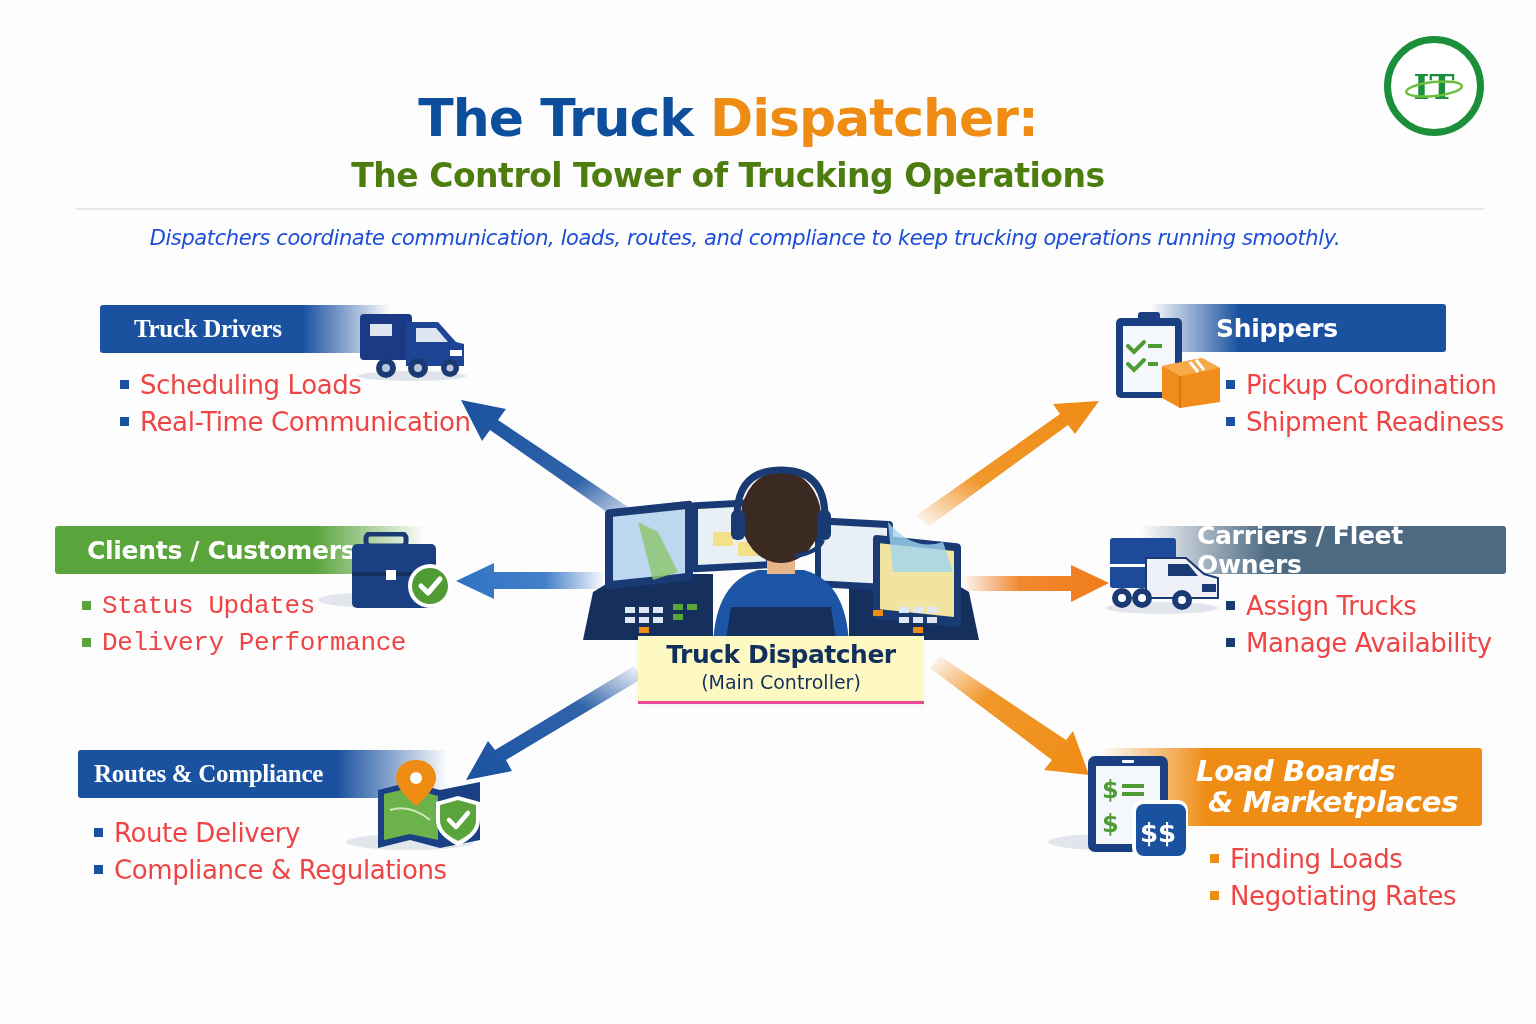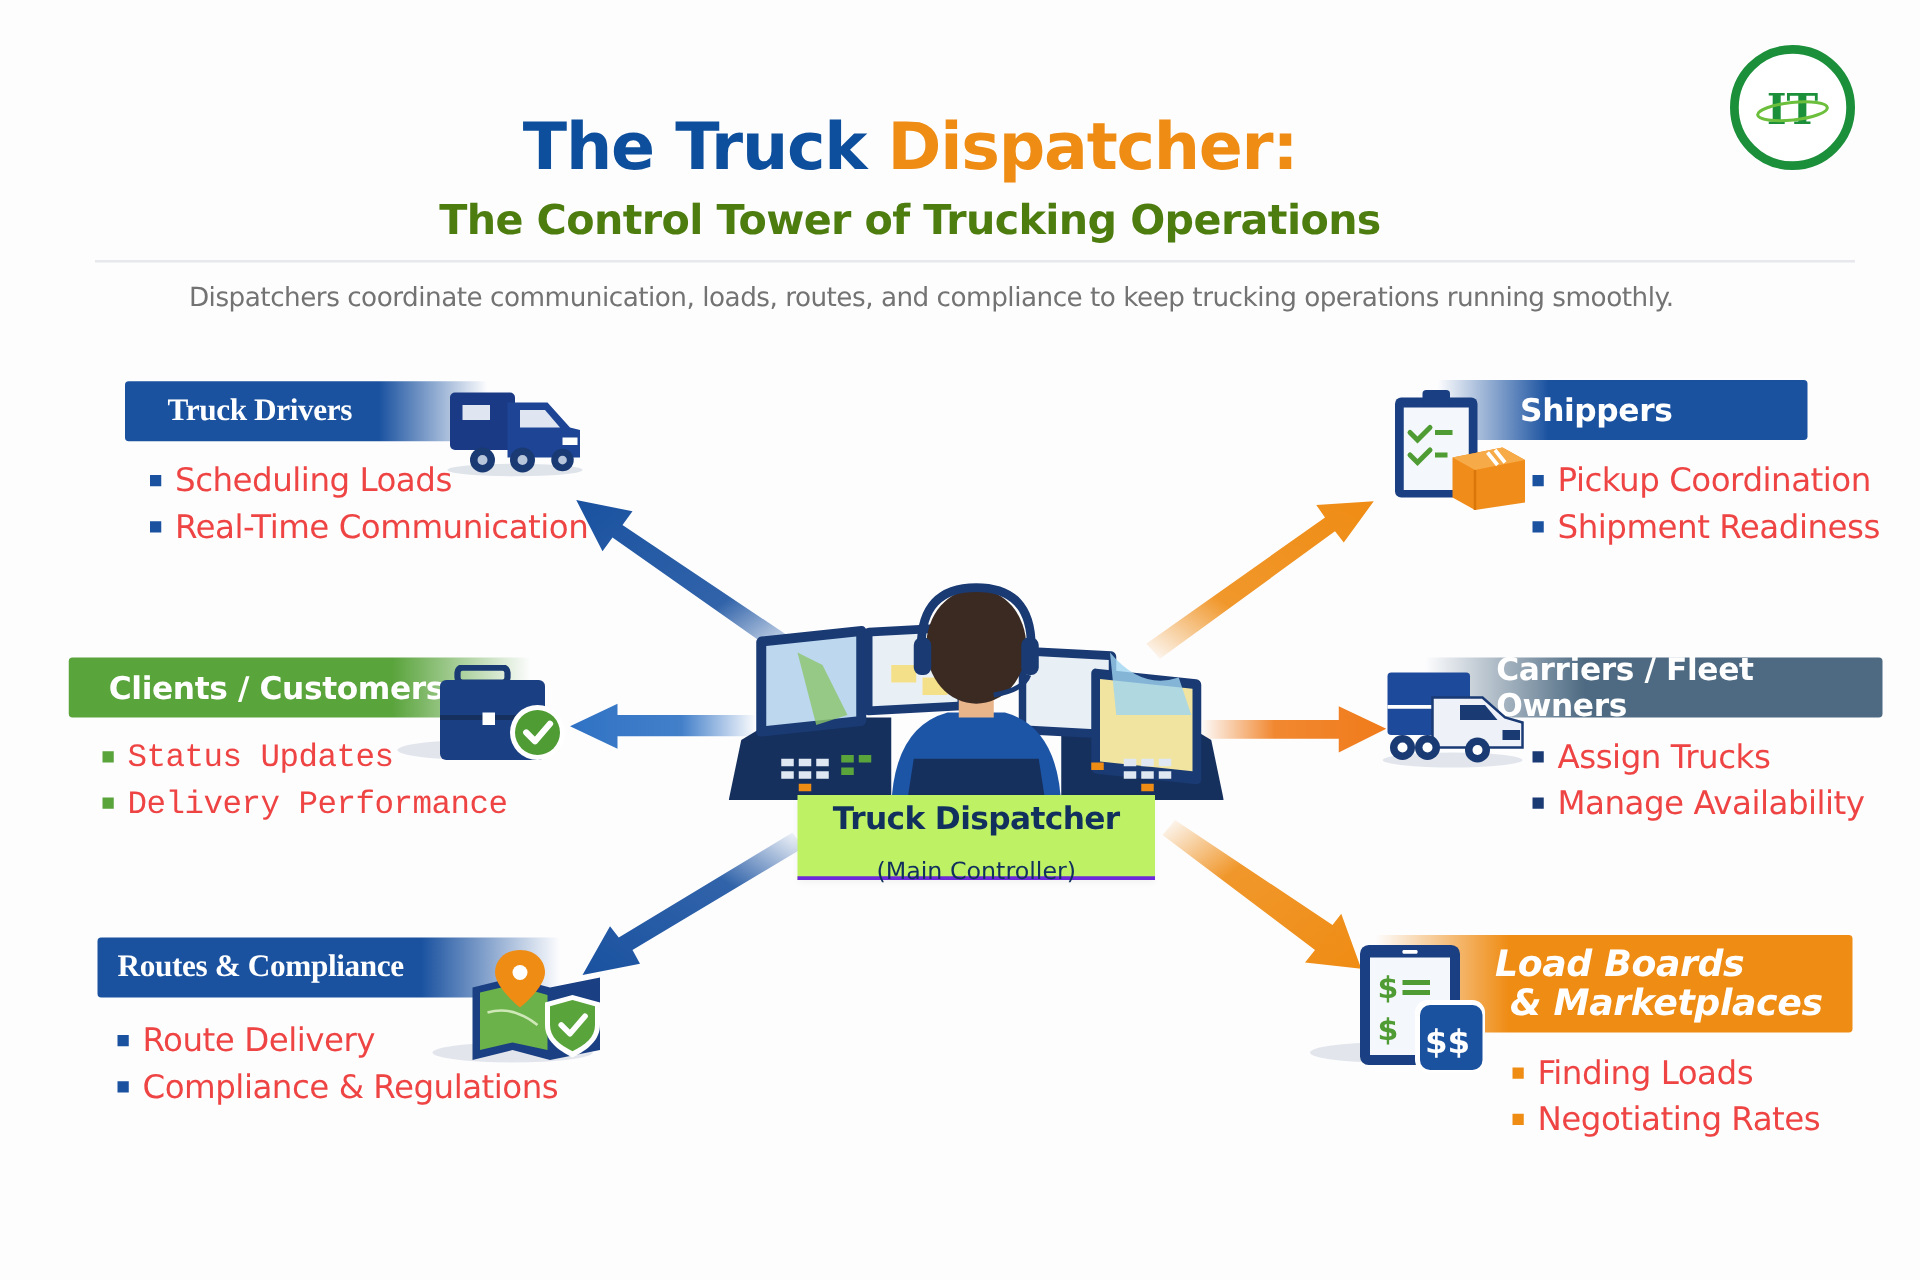--- a/index.html
+++ b/index.html
@@ -3,40 +3,40 @@
 <meta charset="utf-8">
 <style>
   * { box-sizing: border-box; margin: 0; padding: 0; }
   html, body { width: 1536px; height: 1024px; overflow: hidden; }
   body { background: #fdfdfe; font-family: "DejaVu Sans", "Liberation Sans", sans-serif; position: relative; }
 
   .title { position: absolute; left: 0; width: 1456px; top: 88px; text-align: center; font-size: 52px; font-weight: bold; letter-spacing: -1px; color: #0d4f9c; }
   .title .accent { color: #ef8c14; }
   .subtitle { position: absolute; left: 0; width: 1456px; top: 156px; text-align: center; font-size: 33px; font-weight: bold; color: #4d7c0f; letter-spacing: -0.5px; }
   .divider { position: absolute; left: 76px; top: 208px; width: 1408px; height: 2px; background: #e6e8ec; }
-  .tagline { position: absolute; left: 0; width: 1490px; top: 226px; text-align: center; font-size: 21px; color: #737373; letter-spacing: -0.4px; }
+  .tagline { position: absolute; left: 0; width: 1490px; top: 226px; text-align: center; font-size: 21px; font-style: italic; color: #1d4ed8; letter-spacing: -0.4px; }
 
   .logo { position: absolute; left: 1384px; top: 36px; width: 100px; height: 100px; border-radius: 50%; border: 7px solid #1b8f3a; background: #fff; }
   .logo svg { position: absolute; left: 0; top: 0; }
 
   .banner { position: absolute; height: 48px; color: #fff; font-weight: bold; font-size: 25px; display: flex; align-items: center; border-radius: 3px; letter-spacing: -0.3px; }
   .b-blue { background: linear-gradient(90deg, #1a52a0 0%, #1a52a0 70%, rgba(26,82,160,0.0) 100%); font-family: Liberation Serif, serif; }
   .b-blue-r { background: linear-gradient(270deg, #1a52a0 0%, #1a52a0 70%, rgba(26,82,160,0.0) 100%); }
   .b-green { background: linear-gradient(90deg, #5aa43c 0%, #5aa43c 70%, rgba(90,164,60,0.0) 100%); }
   .b-slate { background: linear-gradient(270deg, #4d6a82 0%, #4d6a82 65%, rgba(77,106,130,0.0) 100%); }
   .b-orange { background: linear-gradient(270deg, #ef8c14 0%, #ef8c14 72%, rgba(239,140,20,0.0) 100%); height: 78px; font-style: italic; font-size: 29px; line-height: 31px; }
 
   .items { position: absolute; list-style: none; }
   .items li { font-size: 26px; color: #ef4444; height: 37px; display: flex; align-items: center; letter-spacing: -0.4px; }
   .items li .sq { width: 9px; height: 9px; margin-right: 11px; display: inline-block; }
 
   .icon { position: absolute; }
-  .center-label { position: absolute; left: 638px; top: 636px; width: 286px; height: 68px; background: #bef264; border-bottom: 3px solid #6d28d9; text-align: center; box-shadow: 0 2px 6px rgba(0,0,0,0.05); }
+  .center-label { position: absolute; left: 638px; top: 636px; width: 286px; height: 68px; background: #fef9c3; border-bottom: 3px solid #ec4899; text-align: center; box-shadow: 0 2px 6px rgba(0,0,0,0.05); }
   .center-label .t1 { font-size: 25px; font-weight: bold; color: #12305e; margin-top: 4px; letter-spacing: -0.5px; }
-  .center-label .t2 { font-size: 19px; color: #12305e; margin-top: 17px; }
+  .center-label .t2 { font-size: 19px; color: #12305e; margin-top: 2px; }
   svg.arrows { position: absolute; left: 0; top: 0; }
 </style>
 </head>
 <body>
 
 <div class="title">
   <span>The Truck </span><span class="accent">Dispatcher:</span>
 </div>
 <div class="subtitle">The Control Tower of Trucking Operations</div>
 <div class="divider"></div>

